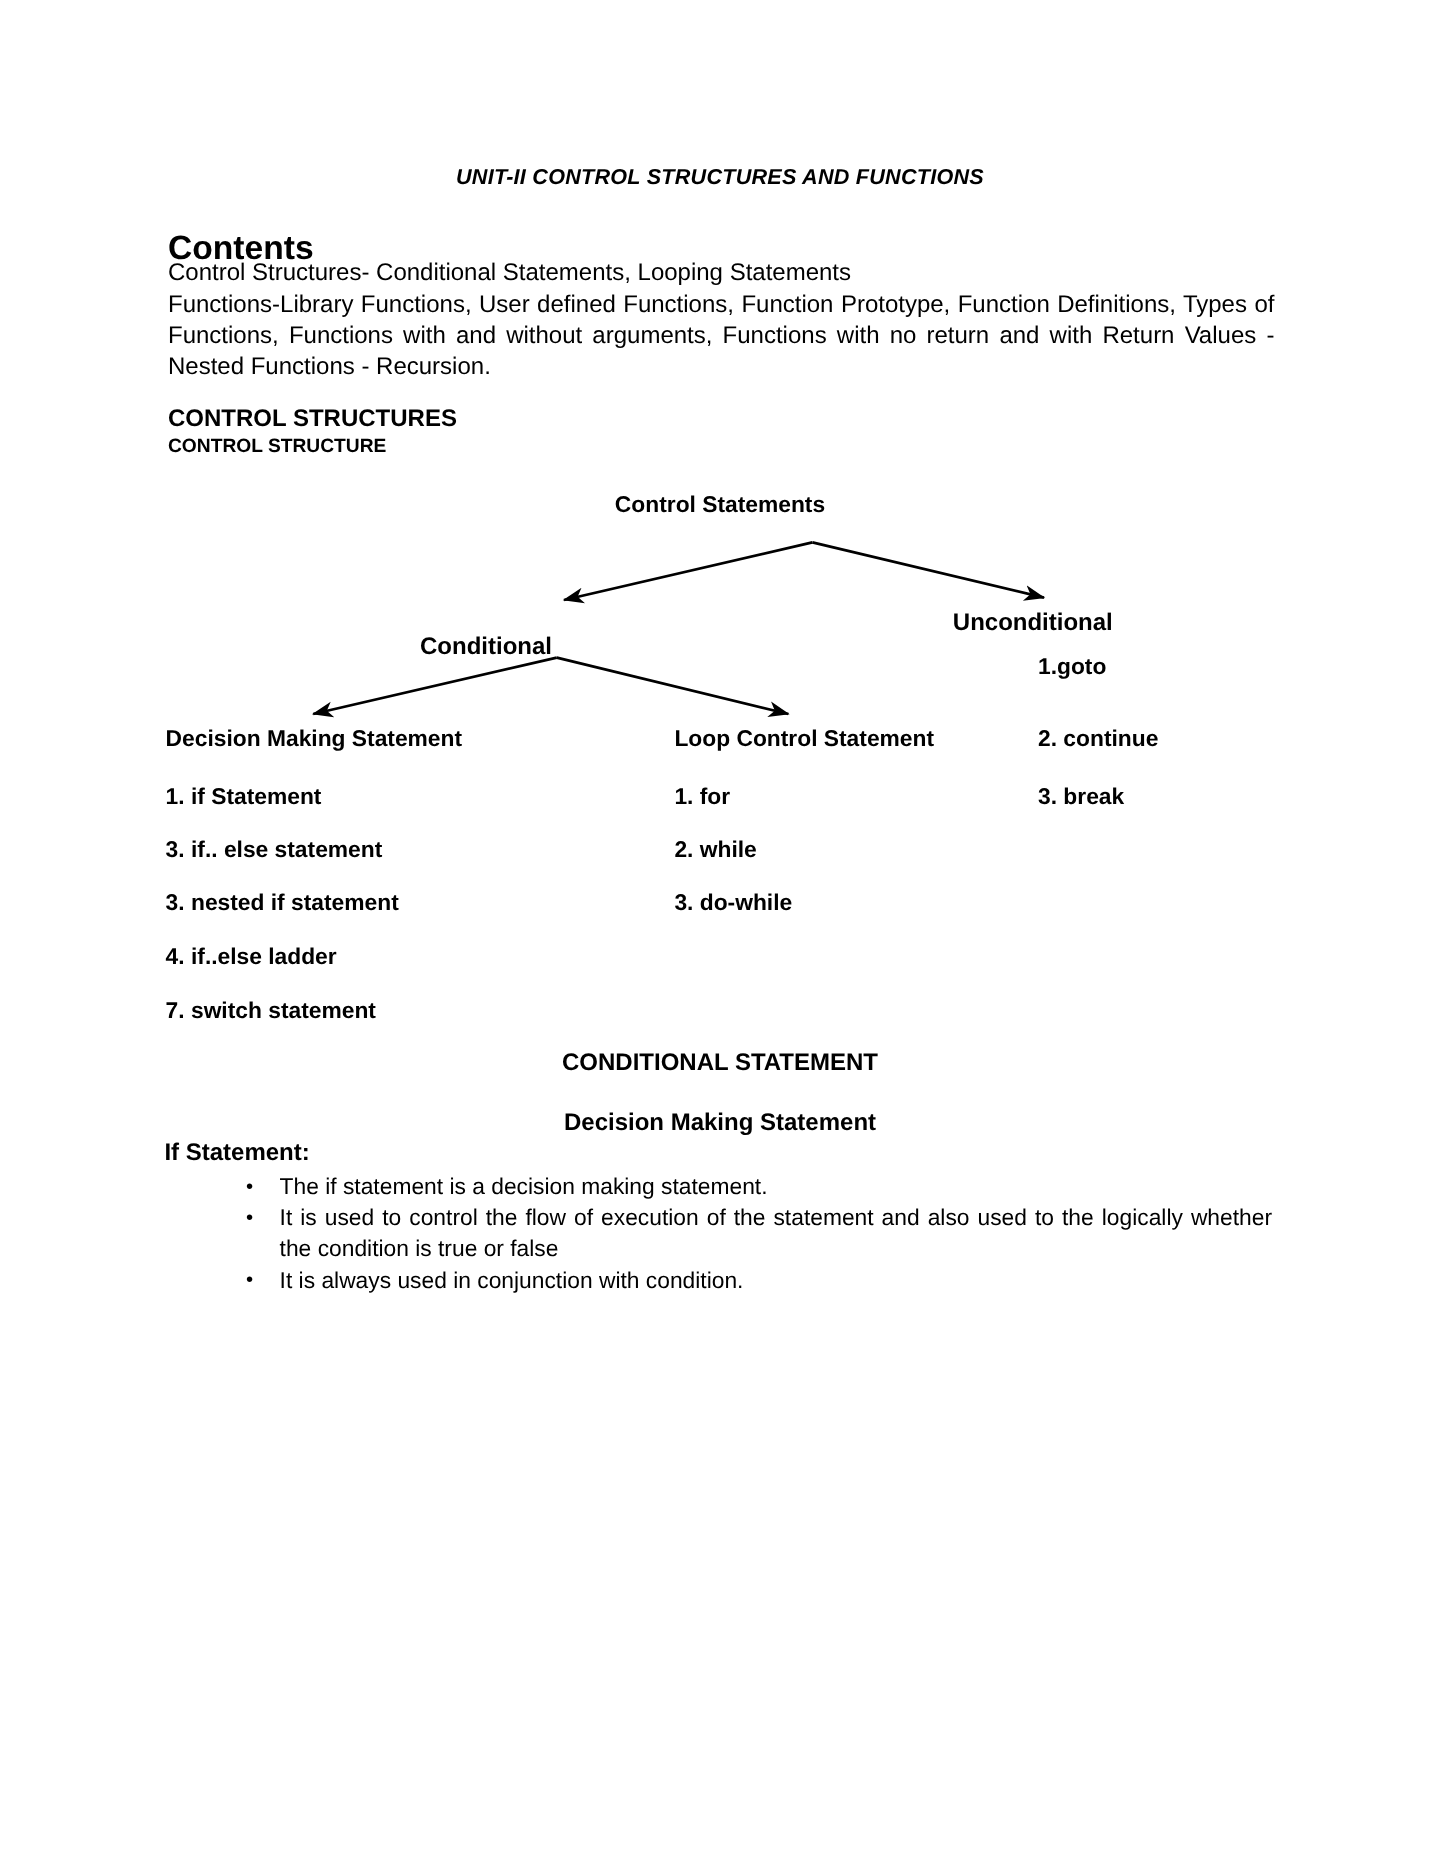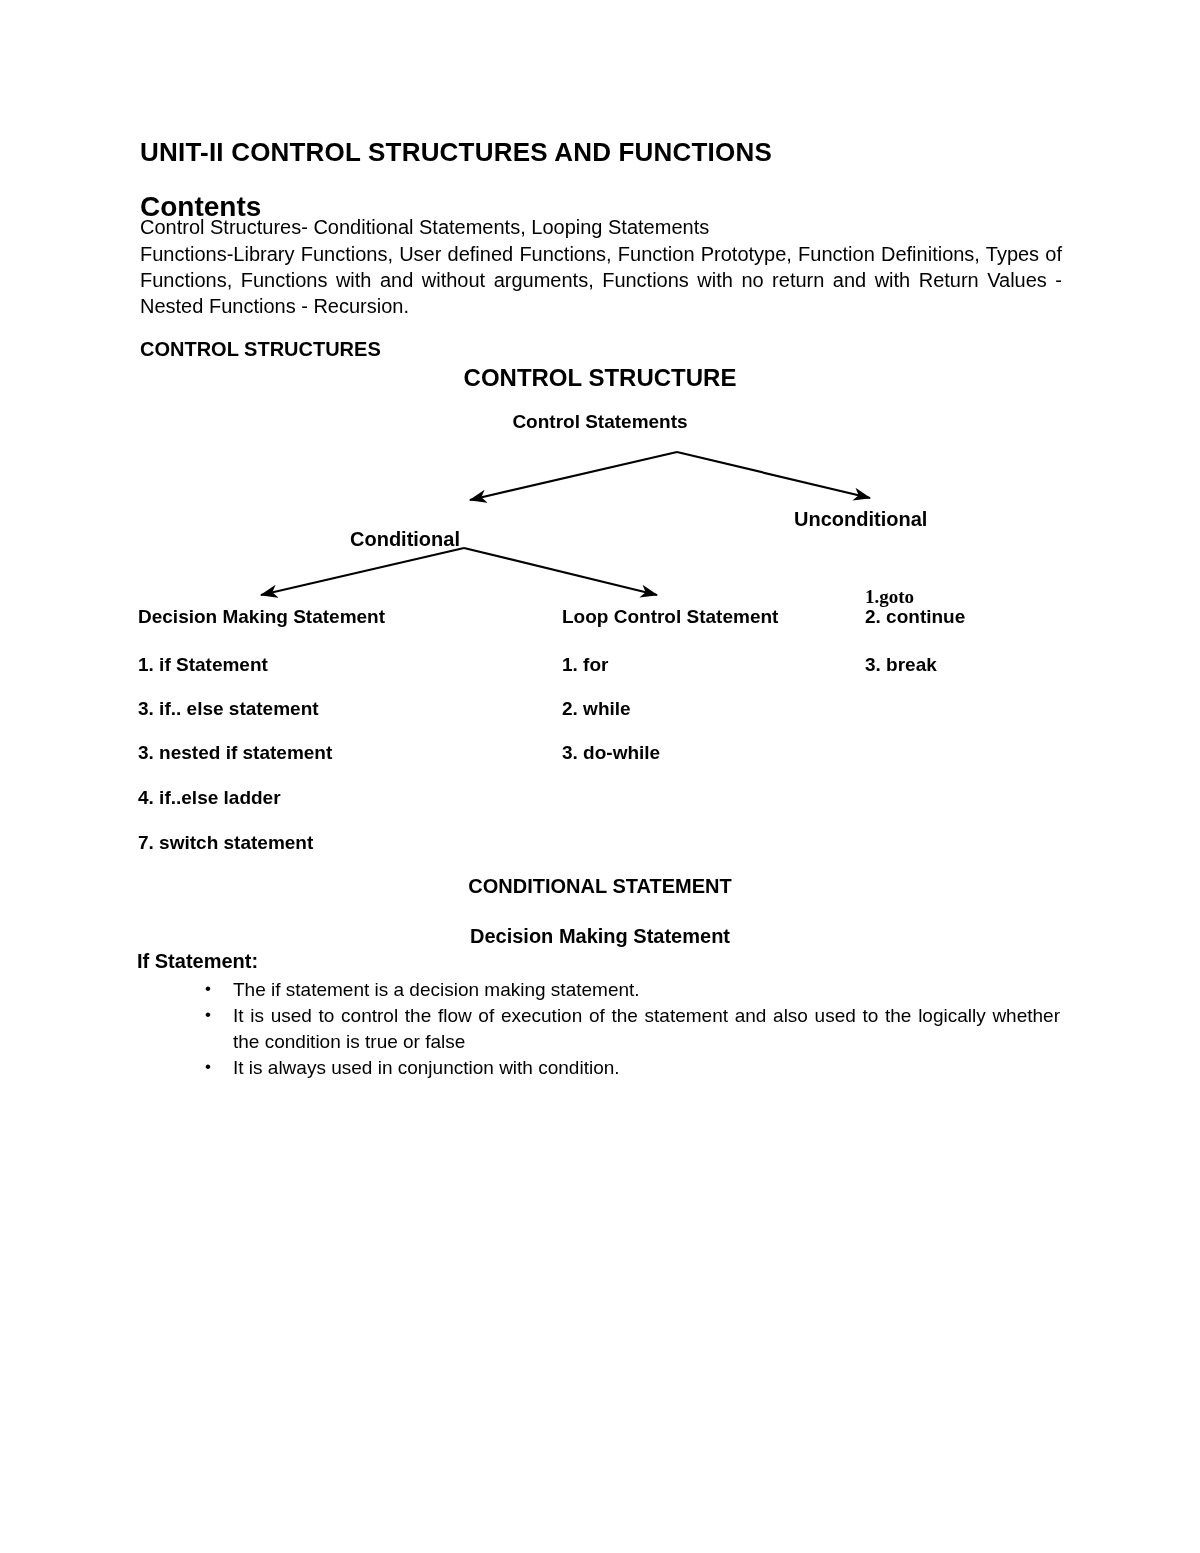--- a/index.html
+++ b/index.html
@@ -19,23 +19,25 @@
     background: #ffffff;
     overflow: hidden;
   }
 
   
   .doc-title {
     position: absolute;
     left: 140px;
     top: 137px;
     width: 920px;
-    font-size: 26px;
+    text-align: center;
+    font-size: 18px;
     font-weight: bold;
     letter-spacing: 0.2px;
+    font-style: italic;
   }
 
   .contents-label {
     position: absolute;
     left: 140px;
     top: 191px;
     font-size: 28px;
     font-weight: bold;
   }
   .contents-line1 {
@@ -71,22 +73,21 @@
     left: 0;
     top: 0;
     width: 1200px;
     height: 880px;
   }
   .diagram-title {
     position: absolute;
     left: 140px;
     top: 364px;
     width: 920px;
-    text-align: center;
-    font-size: 24px;
+    font-size: 16px;
     font-weight: bold;
   }
   .node-root {
     position: absolute;
     left: 140px;
     top: 411px;
     width: 920px;
     text-align: center;
     font-size: 19px;
     font-weight: bold;
@@ -227,21 +228,21 @@
     </div>
 
     <div class="col col-mid">
       <div class="col-row" style="top:606px;left:0;">Loop Control Statement</div>
       <div class="col-row" style="top:654px;left:0;">1. for</div>
       <div class="col-row" style="top:698px;left:0;">2. while</div>
       <div class="col-row" style="top:742px;left:0;">3. do-while</div>
     </div>
 
     <div class="col col-right">
-      <div class="col-row" style="top:586px;left:0;font-family:Liberation Serif, serif;">1.goto</div>
+      <div class="col-row" style="top:546px;left:0;">1.goto</div>
       <div class="col-row" style="top:606px;left:0;">2. continue</div>
       <div class="col-row" style="top:654px;left:0;">3. break</div>
     </div>
 
   </div>
 
   <div class="cond-heading">CONDITIONAL STATEMENT</div>
   <div class="cond-sub">Decision Making Statement</div>
   <div class="if-label">If Statement:</div>
 

